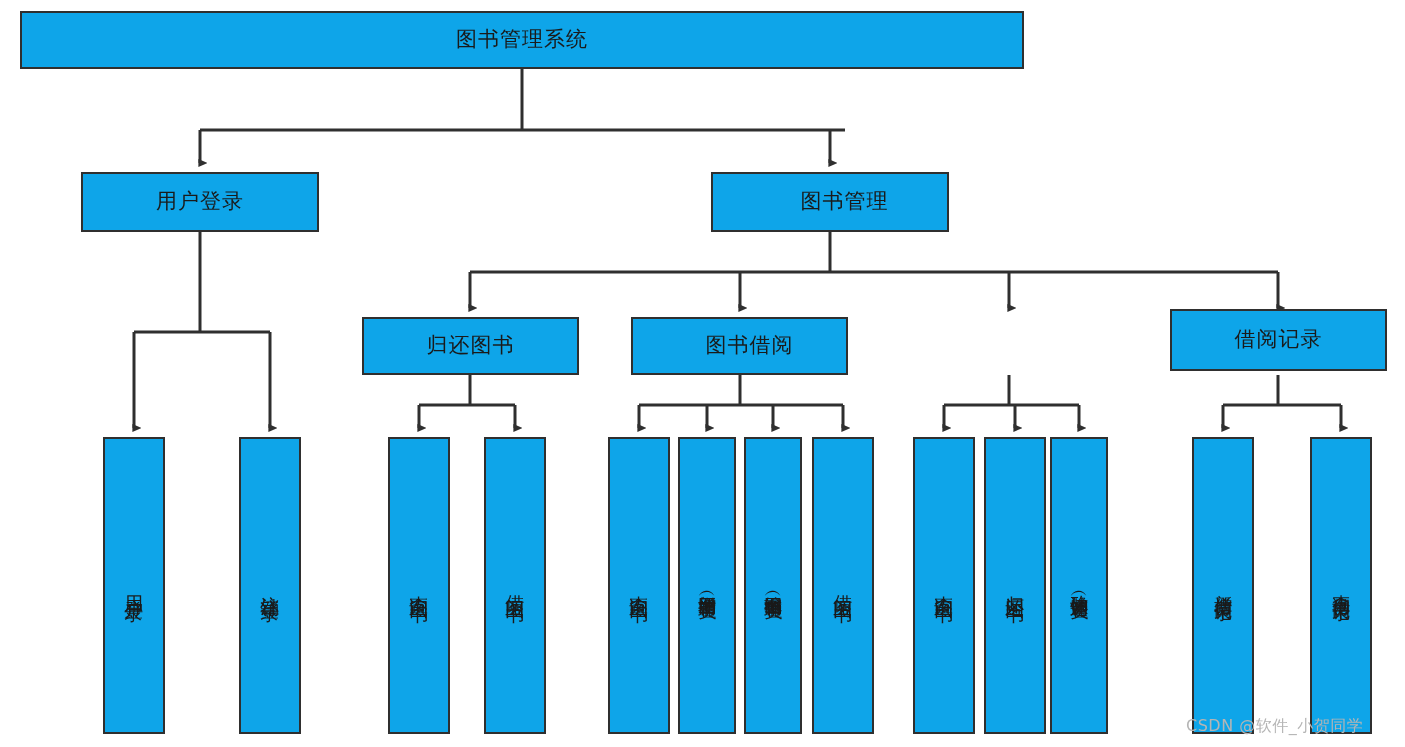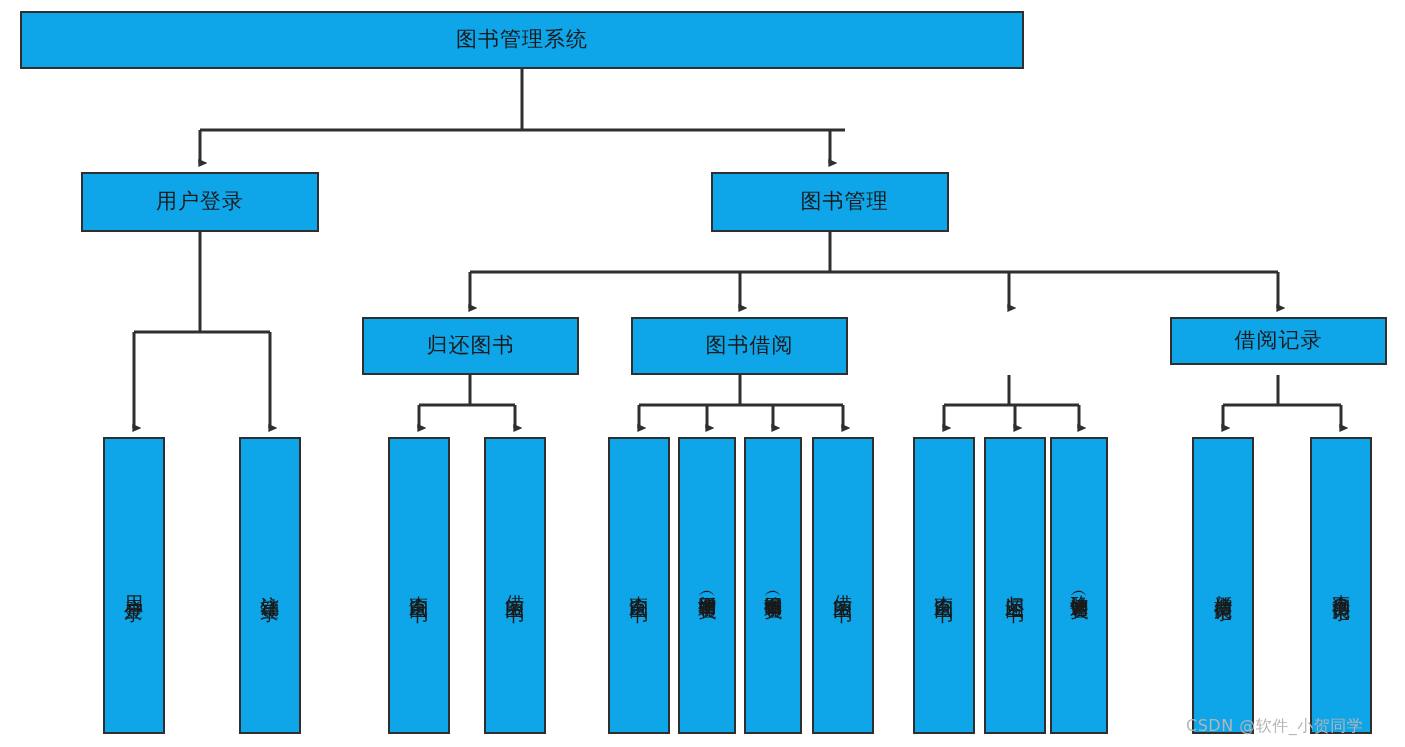--- a/index.html
+++ b/index.html
@@ -131,21 +131,21 @@
   <div class="node horiz" style="left:711px; top:172px; width:238px; height:60px;padding-left:29px;">
     <span>图书管理</span>
   </div>
 
   <div class="node horiz" style="left:362px; top:317px; width:217px; height:58px;">
     <span>归还图书</span>
   </div>
   <div class="node horiz" style="left:631px; top:317px; width:217px; height:58px;padding-left:20px;">
     <span>图书借阅</span>
   </div>
-  <div class="node horiz" style="left:1170px; top:317px; width:217px; height:48px;text-align:center;">
+  <div class="node horiz" style="left:1170px; top:309px; width:217px; height:62px;text-align:center;">
     <span>借阅记录</span>
   </div>
 
   <div class="node vert" style="left:103px; top:437px; width:62px; height:297px;">
     <span class="vlabel">用户登录</span>
   </div>
   <div class="node vert" style="left:239px; top:437px; width:62px; height:297px;">
     <span class="vlabel">注销登录</span>
   </div>
 

